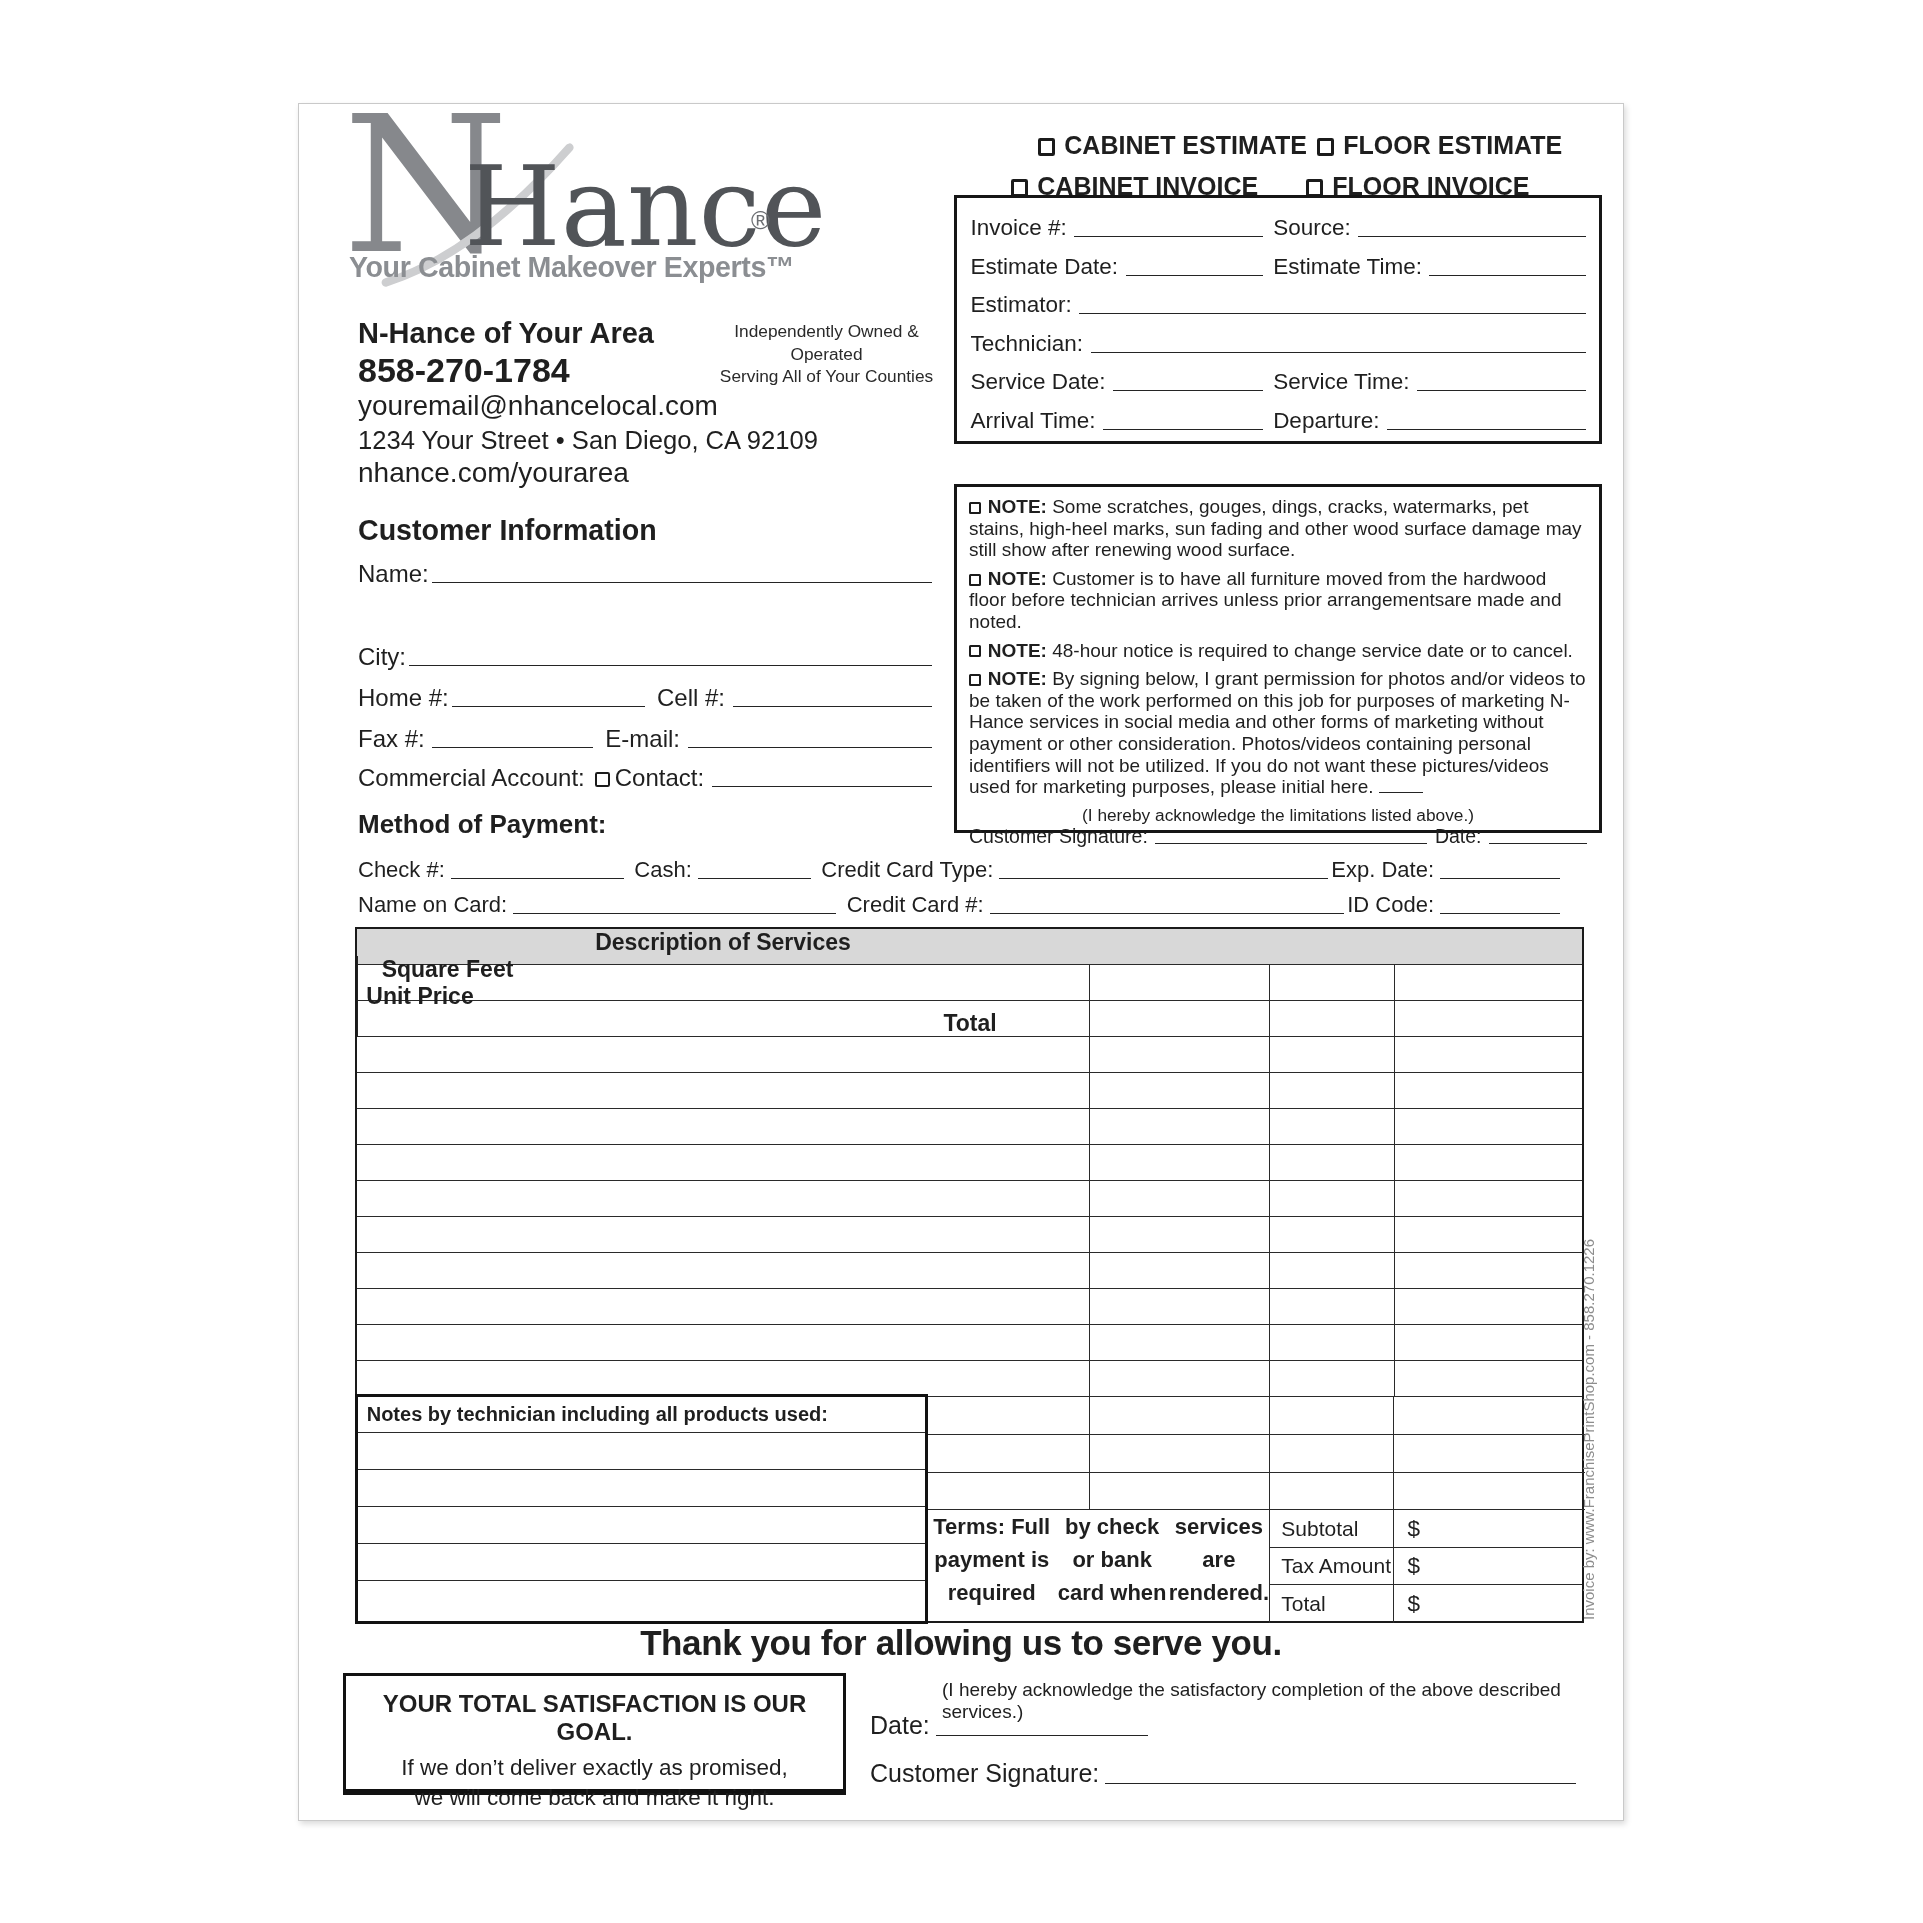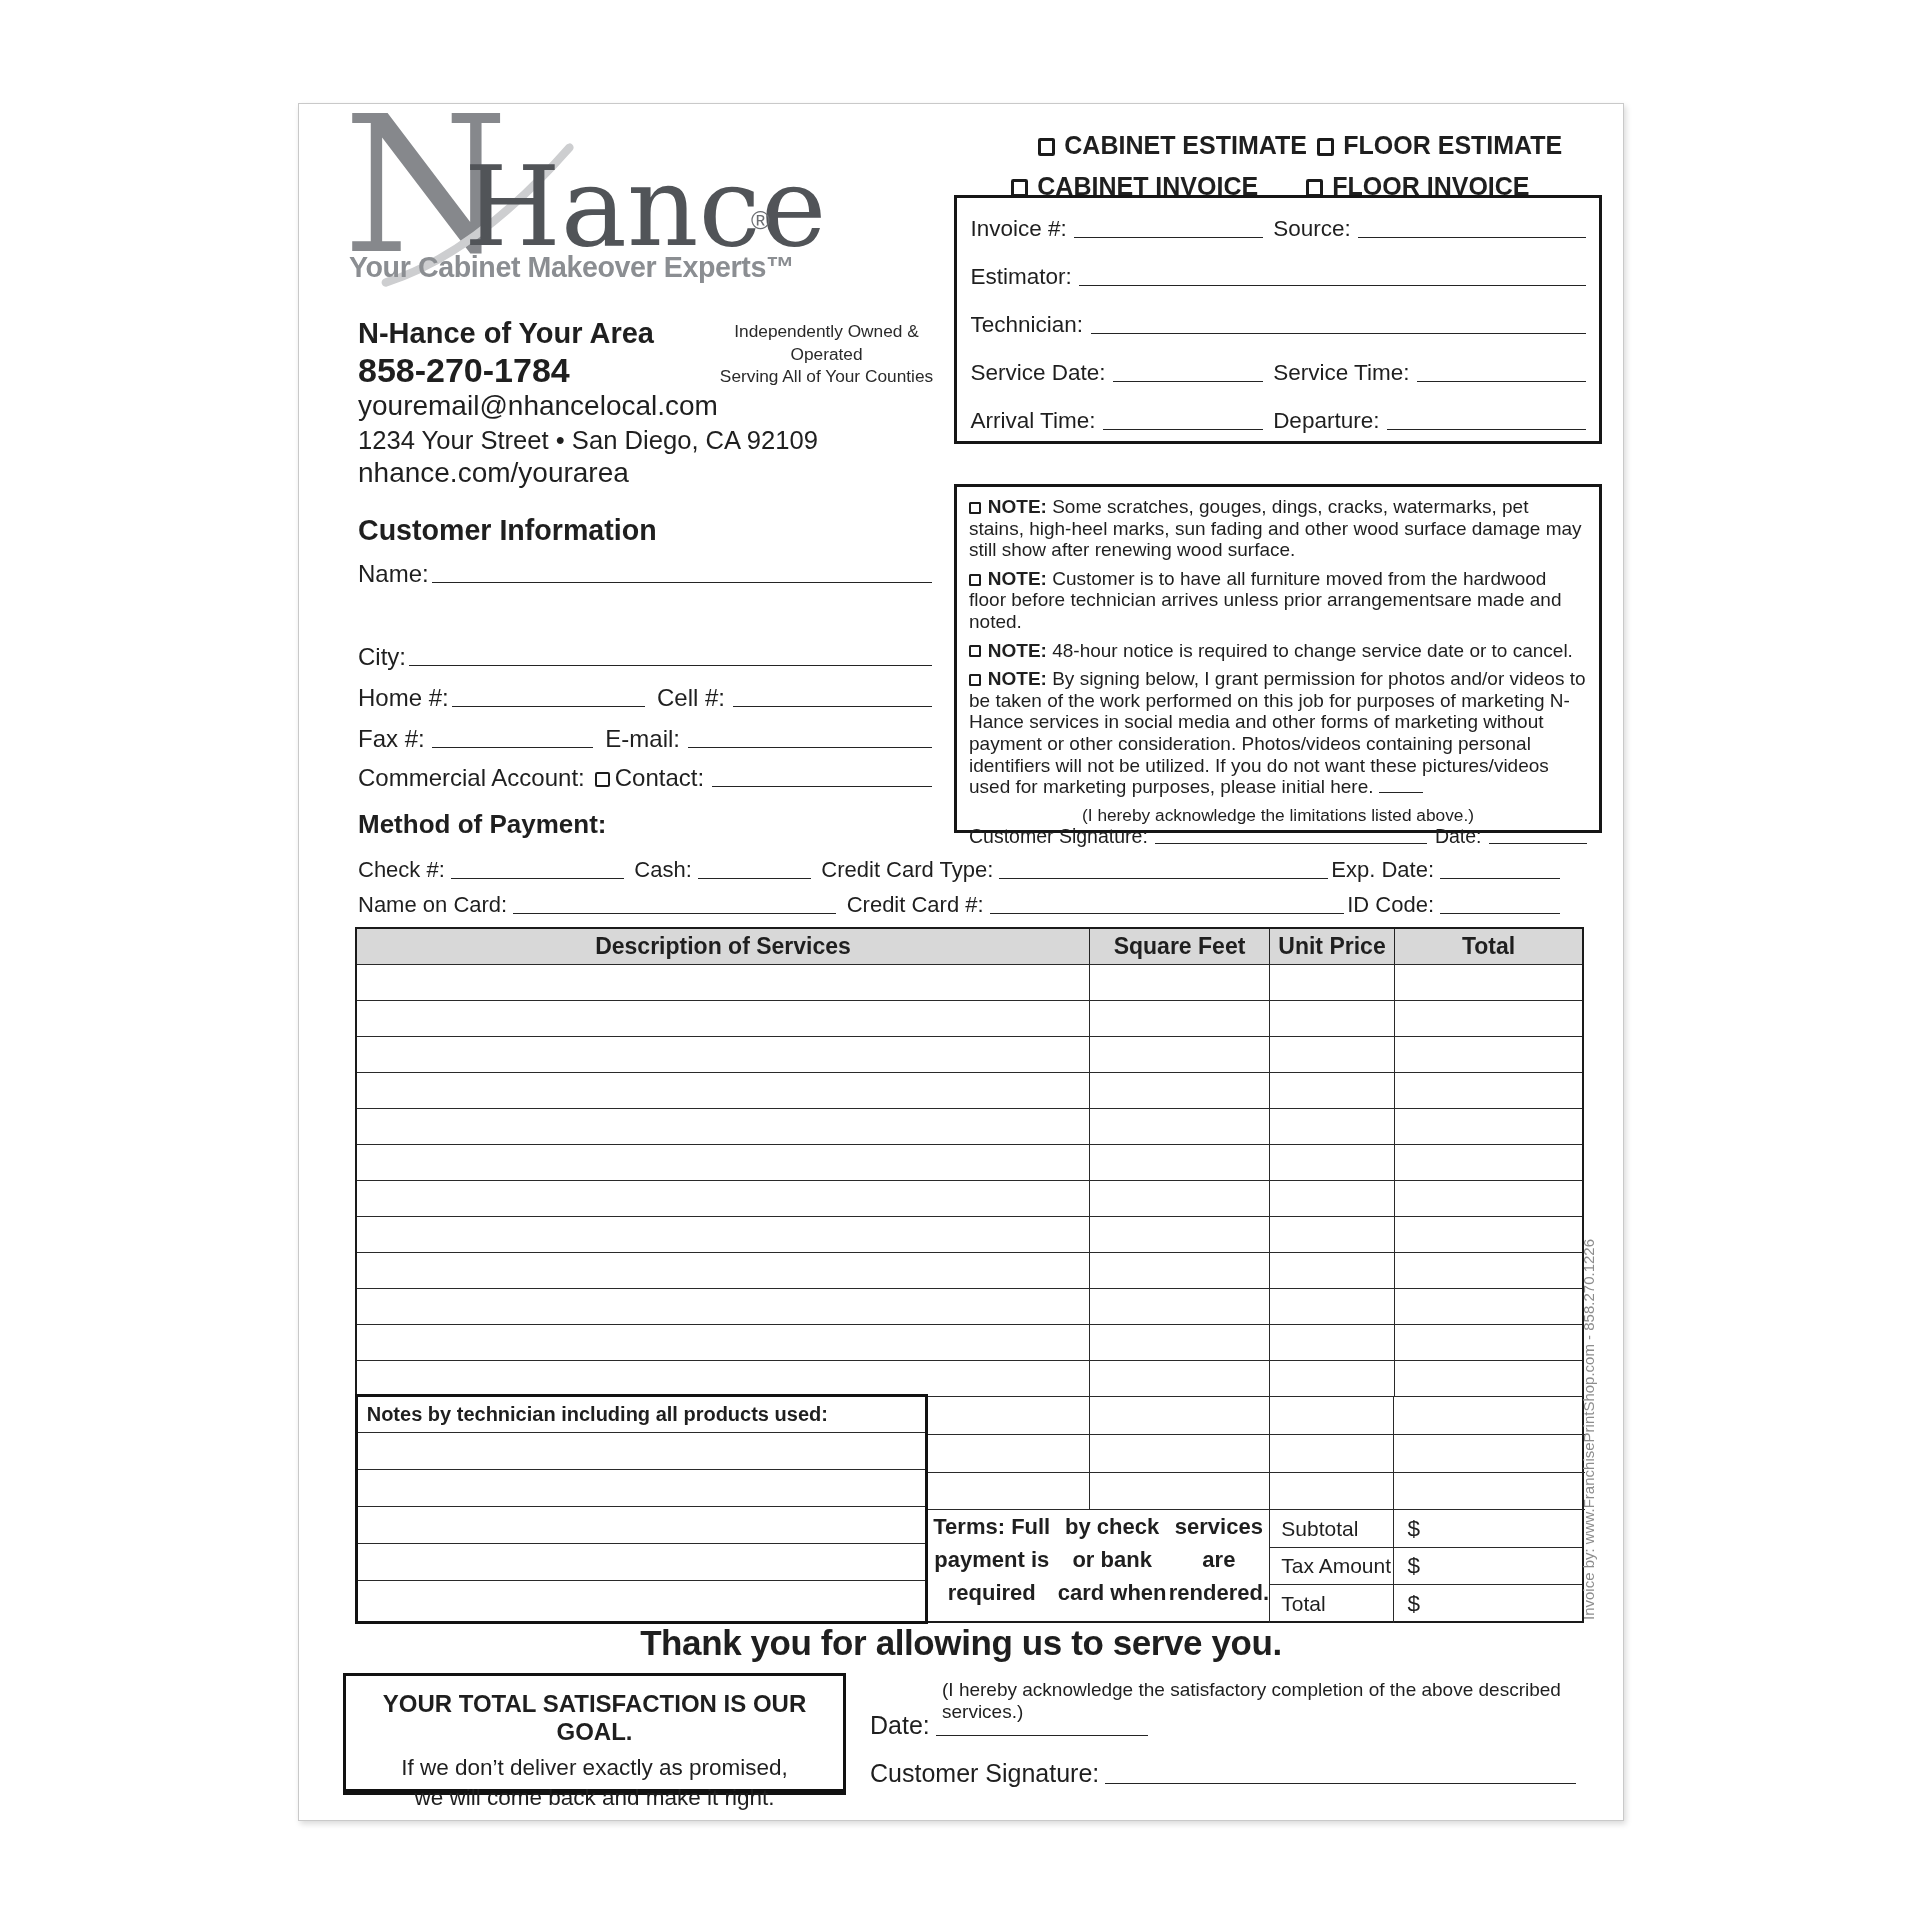--- a/index.html
+++ b/index.html
@@ -63,21 +63,21 @@
   .part { display: flex; align-items: flex-end; }
 
   
   .pay-row { position: absolute; left: 59px; width: 1202px; display: flex;
     align-items: flex-end; font-size: 22px; height: 28.6px; }
   .pay-row .ln { margin-left: 6px; }
 
   
   .svc { position: absolute; left: 56px; top: 823px; width: 1229px; border: 2.3px solid #1a1a1a;
     background: #fff; }
-  .svc-head { display: flex; height: 35px; background: #d8d8d8; font-size: 23px; font-weight: bold; }
+  .svc-head { display: flex; height: 35px; background: #d8d8d8; font-size: 23px; font-weight: bold; flex-direction: column; }
   .hc { display: flex; align-items: center; justify-content: center; }
   .hc1 { width: 732px; } .hc2 { width: 180px; border-left: 1.5px solid #232323; }
   .hc3 { width: 125px; border-left: 1.5px solid #232323; } .hc4 { flex: 1; border-left: 1.5px solid #232323; }
   .svc-row { display: flex; height: 36px; border-top: 1.5px solid #2a2a2a; }
   .c { height: 100%; }
   .c1 { width: 732px; } .c2 { width: 180px; border-left: 1.5px solid #2a2a2a; }
   .c3 { width: 125px; border-left: 1.5px solid #2a2a2a; } .c4 { flex: 1; border-left: 1.5px solid #2a2a2a; }
   .svc-bottom { position: relative; height: 225px; border-top: 1.5px solid #2a2a2a; }
   .bcell { position: absolute; border-left: 1.5px solid #2a2a2a; border-bottom: 1.5px solid #2a2a2a; }
   .terms-cell { position: absolute; left: 570px; top: 113px; width: 342px; height: 113px;
@@ -145,20 +145,30 @@
       <div class="jb-half1">
         <span class="lbl">Invoice #:</span>
         <span class="ln"></span>
       </div>
       <div class="jb-half2">
         <span class="lbl">Source:</span>
         <span class="ln"></span>
       </div>
     </div>
     <div class="jb-row">
+      <div class="jb-half1">
+        <span class="lbl">Estimate Date:</span>
+        <span class="ln"></span>
+      </div>
+      <div class="jb-half2">
+        <span class="lbl">Estimate Time:</span>
+        <span class="ln"></span>
+      </div>
+    </div>
+    <div class="jb-row">
       <span class="lbl">Estimator:</span>
       <span class="ln"></span>
     </div>
     <div class="jb-row">
       <span class="lbl">Technician:</span>
       <span class="ln"></span>
     </div>
     <div class="jb-row">
       <div class="jb-half1">
         <span class="lbl">Service Date:</span>

